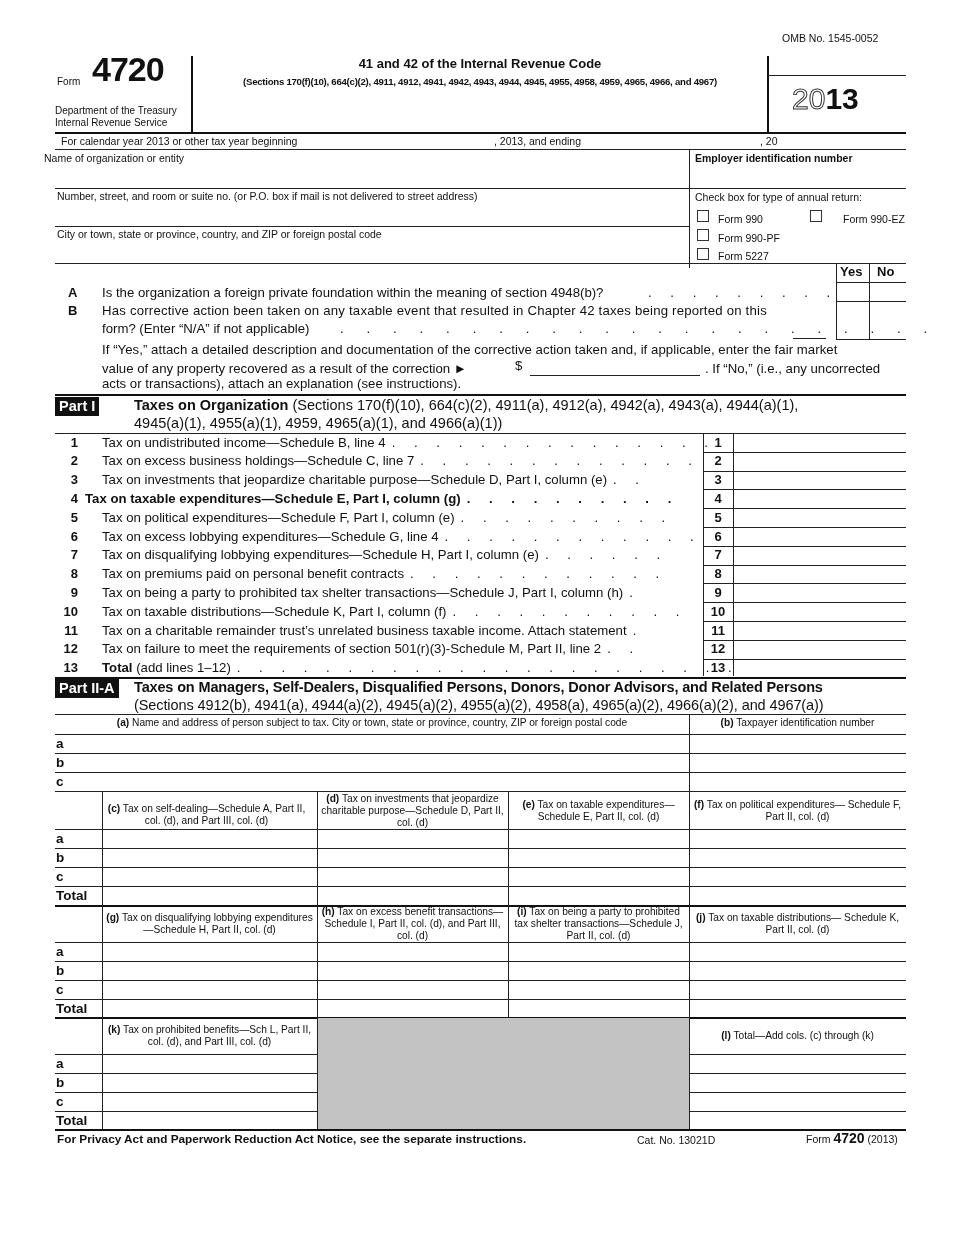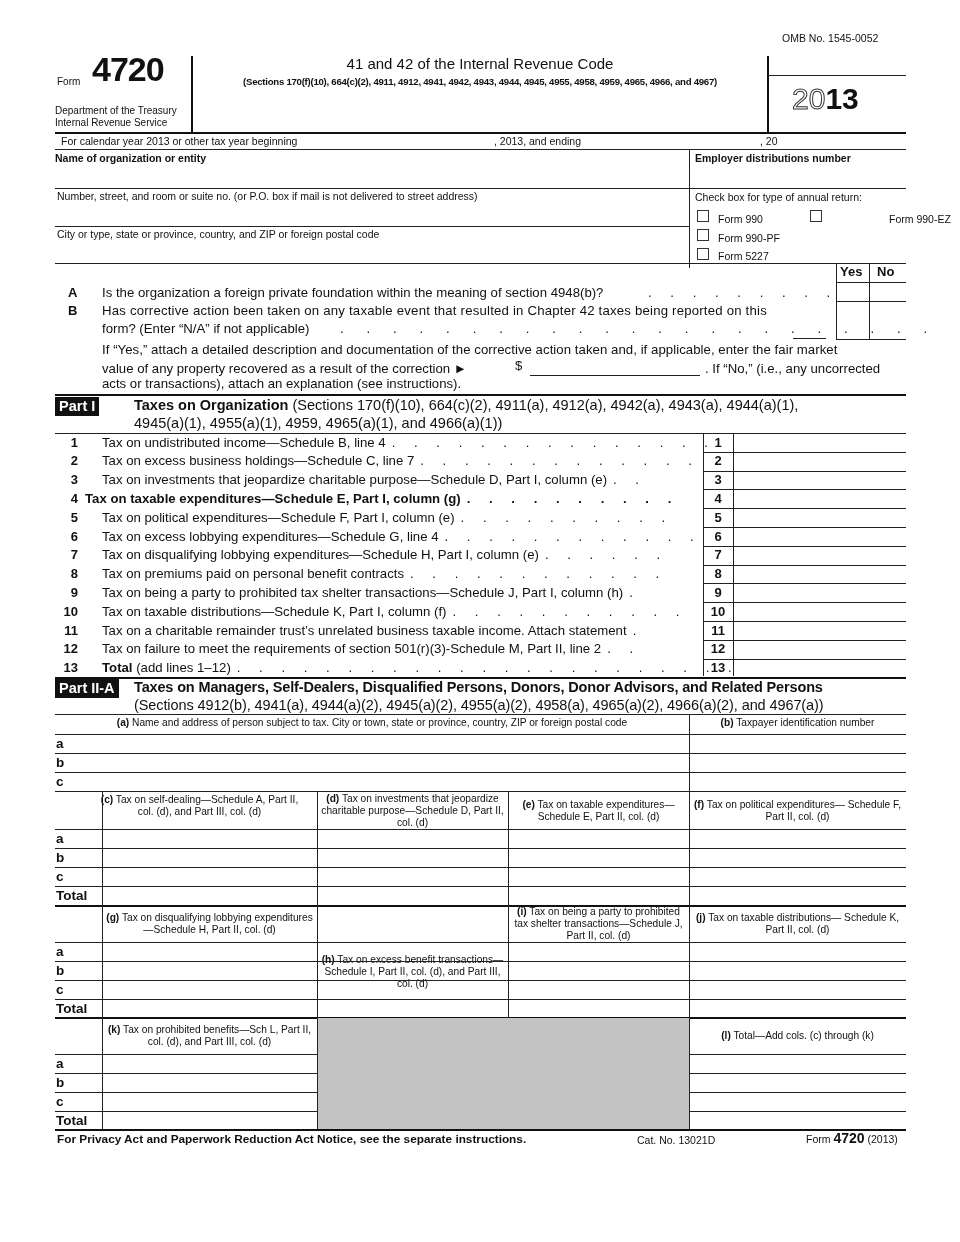--- a/index.html
+++ b/index.html
@@ -27,57 +27,57 @@
 <body>
 
 <div class="abs" style="left:55px;top:48px;width:850px;height:84px;">
   <span class="abs" style="left:2px;top:28px;font-size:10px;">Form</span>
   <span class="abs" style="left:37px;top:2px;font-size:34px;font-weight:bold;letter-spacing:-1px;">4720</span>
   <span class="abs" style="left:0;top:57px;font-size:10px;">Department of the Treasury</span>
   <span class="abs" style="left:0;top:69px;font-size:10px;">Internal Revenue Service</span>
 </div>
 <div class="vline thick" style="left:191px;top:56px;height:76px;"></div>
 <div class="abs" style="left:192px;top:53px;width:576px;text-align:center;">
-  <div style="font-size:15px;font-weight:normal;line-height:21px;">41 and 42 of the Internal Revenue Code</div>
+  <div style="font-size:13px;font-weight:bold;line-height:21px;">41 and 42 of the Internal Revenue Code</div>
   <div style="font-size:9.6px;font-weight:bold;line-height:15px;letter-spacing:-0.25px;white-space:nowrap;">(Sections 170(f)(10), 664(c)(2), 4911, 4912, 4941, 4942, 4943, 4944, 4945, 4955, 4958, 4959, 4965, 4966, and 4967)</div>
 </div>
 <div class="vline thick" style="left:767px;top:56px;height:76px;"></div>
 <span class="abs" style="left:782px;top:32px;font-size:10.5px;">OMB No. 1545-0052</span>
 <div class="hline" style="left:768px;top:75px;width:138px;"></div>
 <div class="abs" style="left:792px;top:82px;font-size:30px;font-weight:bold;line-height:34px;">
   <span style="color:#fff;-webkit-text-stroke:1px #333;font-weight:normal;">20</span><span>13</span>
 </div>
 <div class="hline thick" style="left:55px;top:132px;width:851px;"></div>
 
 <span class="abs small" style="left:61px;top:135px;">For calendar year 2013 or other tax year beginning</span>
 <div class="field" style="left:312px;top:134px;width:178px;height:14px;"></div>
 <span class="abs small" style="left:494px;top:135px;">, 2013, and ending</span>
 <div class="field" style="left:592px;top:134px;width:165px;height:14px;"></div>
 <span class="abs small" style="left:760px;top:135px;">, 20</span>
 <div class="field" style="left:778px;top:134px;width:30px;height:14px;"></div>
 <div class="hline" style="left:55px;top:149px;width:851px;"></div>
 
 <div class="vline" style="left:689px;top:149px;height:119px;"></div>
-<span class="abs small" style="left:55px;top:152px;font-weight:bold;">Name of organization or entity</span>
+<span class="abs small" style="left:44px;top:152px;">Name of organization or entity</span>
 <div class="field" style="left:57px;top:166px;width:628px;height:20px;"></div>
-<span class="abs small bold" style="left:695px;top:152px;">Employer distributions number</span>
+<span class="abs small bold" style="left:695px;top:152px;">Employer identification number</span>
 <div class="field" style="left:695px;top:166px;width:208px;height:20px;"></div>
 <div class="hline" style="left:55px;top:188px;width:851px;"></div>
 
 <span class="abs small" style="left:57px;top:190px;text-align:right;">Number, street, and room or suite no. (or P.O. box if mail is not delivered to street address)</span>
 <div class="field" style="left:57px;top:204px;width:628px;height:20px;"></div>
 <div class="hline" style="left:55px;top:226px;width:634px;"></div>
-<span class="abs small" style="left:57px;top:228px;">City or type, state or province, country, and ZIP or foreign postal code</span>
+<span class="abs small" style="left:57px;top:228px;">City or town, state or province, country, and ZIP or foreign postal code</span>
 <div class="field" style="left:57px;top:242px;width:628px;height:22px;"></div>
 
 <span class="abs small" style="left:695px;top:191px;">Check box for type of annual return:</span>
 <div class="cb" style="left:697px;top:210px;"></div>
 <span class="abs small" style="left:718px;top:213px;">Form 990</span>
 <div class="cb" style="left:810px;top:210px;"></div>
-<span class="abs small" style="left:877px;top:213px;padding-left:12px;">Form 990-EZ</span>
+<span class="abs small" style="left:831px;top:213px;padding-left:12px;">Form 990-EZ</span>
 <div class="cb" style="left:697px;top:229px;"></div>
 <span class="abs small" style="left:718px;top:232px;">Form 990-PF</span>
 <div class="cb" style="left:697px;top:248px;"></div>
 <span class="abs small" style="left:718px;top:250px;">Form 5227</span>
 <div class="hline" style="left:55px;top:263px;width:851px;"></div>
 
 <div class="vline" style="left:836px;top:263px;height:77px;"></div>
 <div class="vline" style="left:869px;top:263px;height:77px;"></div>
 <span class="abs bold" style="left:840px;top:264px;font-size:13px;">Yes</span>
 <span class="abs bold" style="left:877px;top:264px;font-size:13px;">No</span>
@@ -210,21 +210,21 @@
     <div class="field" style="left:70px;top:773px;width:616px;height:17px;"></div>
     <div class="field" style="left:691px;top:773px;width:213px;height:17px;"></div>
     <div class="hline" style="left:55px;top:791px;width:851px;"></div>
   </div>
 
 <div id="group-tables">
     <div class="vline" style="left:102px;top:792px;height:113px;"></div>
     <div class="vline" style="left:317px;top:792px;height:113px;"></div>
     <div class="vline" style="left:508px;top:792px;height:113px;"></div>
     <div class="vline" style="left:689px;top:792px;height:113px;"></div>
-    <div class="colhead" style="left:95px;top:794px;width:209px;height:33px;display:flex;align-items:flex-start;justify-content:center;">
+    <div class="colhead" style="left:102px;top:794px;width:209px;height:33px;display:flex;align-items:flex-end;justify-content:center;">
       <div><b>(c)</b><span> Tax on self-dealing—Schedule A, Part II, col. (d), and Part III, col. (d)</span></div>
     </div>
     <div class="colhead" style="left:320px;top:794px;width:185px;height:33px;display:flex;align-items:center;justify-content:center;">
       <div><b>(d)</b><span> Tax on investments that jeopardize charitable purpose—Schedule D, Part II, col. (d)</span></div>
     </div>
     <div class="colhead" style="left:511px;top:794px;width:175px;height:33px;display:flex;align-items:center;justify-content:center;">
       <div><b>(e)</b><span> Tax on taxable expenditures— Schedule E, Part II, col. (d)</span></div>
     </div>
     <div class="colhead" style="left:692px;top:794px;width:211px;height:33px;display:flex;align-items:center;justify-content:center;">
       <div><b>(f)</b><span> Tax on political expenditures— Schedule F, Part II, col. (d)</span></div>
@@ -254,21 +254,21 @@
     <div class="field" style="left:510px;top:887px;width:177px;height:17px;"></div>
     <div class="field" style="left:691px;top:887px;width:213px;height:17px;"></div>
     <div class="hline thick" style="left:55px;top:905px;width:851px;"></div>
     <div class="vline" style="left:102px;top:905px;height:113px;"></div>
     <div class="vline" style="left:317px;top:905px;height:113px;"></div>
     <div class="vline" style="left:508px;top:905px;height:113px;"></div>
     <div class="vline" style="left:689px;top:905px;height:113px;"></div>
     <div class="colhead" style="left:105px;top:907px;width:209px;height:33px;display:flex;align-items:center;justify-content:center;">
       <div><b>(g)</b><span> Tax on disqualifying lobbying expenditures—Schedule H, Part II, col. (d)</span></div>
     </div>
-    <div class="colhead" style="left:320px;top:907px;width:185px;height:33px;display:flex;align-items:center;justify-content:center;margin-top:48px;">
+    <div class="colhead" style="left:320px;top:907px;width:185px;height:33px;display:flex;align-items:center;justify-content:center;">
       <div><b>(h)</b><span> Tax on excess benefit transactions—Schedule I, Part II, col. (d), and Part III, col. (d)</span></div>
     </div>
     <div class="colhead" style="left:511px;top:907px;width:175px;height:33px;display:flex;align-items:center;justify-content:center;">
       <div><b>(i)</b><span> Tax on being a party to prohibited tax shelter transactions—Schedule J, Part II, col. (d)</span></div>
     </div>
     <div class="colhead" style="left:692px;top:907px;width:211px;height:33px;display:flex;align-items:center;justify-content:center;">
       <div><b>(j)</b><span> Tax on taxable distributions— Schedule K, Part II, col. (d)</span></div>
     </div>
     <div class="hline" style="left:55px;top:942px;width:851px;"></div>
     <span class="rowlbl" style="left:56px;top:942.5px;">a</span>

